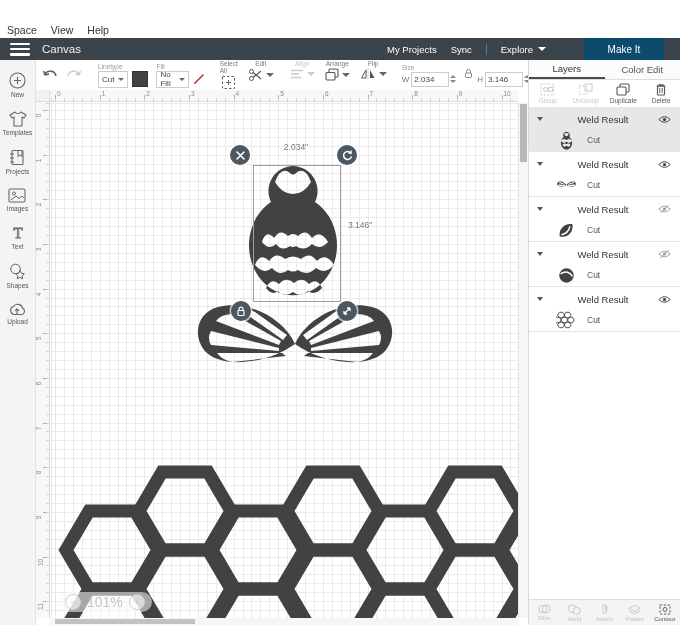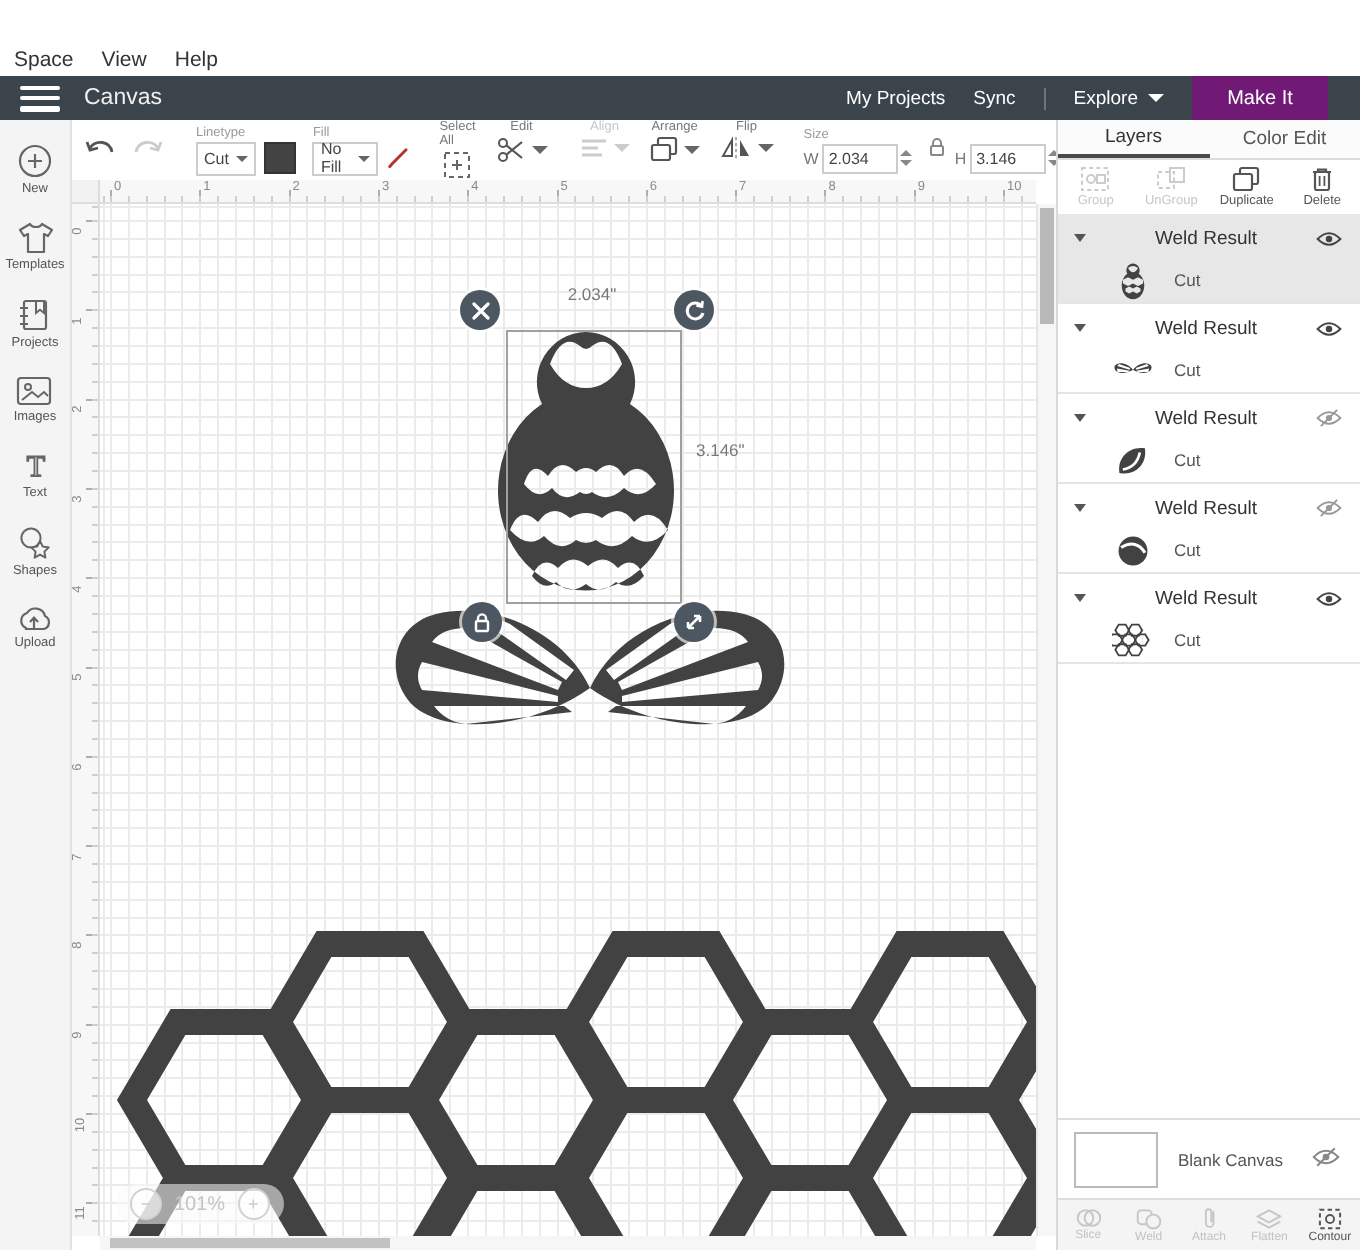--- a/index.html
+++ b/index.html
@@ -18,21 +18,21 @@
   .appheader{position:absolute;left:0;top:38px;width:680px;height:22px;background:#3b444b;display:flex;align-items:center;color:#fff;}
   .hamburger{width:20px;height:13px;margin-left:10px;display:flex;flex-direction:column;justify-content:space-between;cursor:pointer;}
   .hamburger div{height:2.5px;background:#fff;border-radius:1px;}
   .hdr-page{font-size:11.5px;margin-left:12px;color:#f0f0f0;}
   .hdr-project{position:absolute;left:0;right:0;text-align:center;font-size:11px;color:#fff;pointer-events:none;}
   .hdr-right{position:absolute;right:16px;top:0;height:22px;display:flex;align-items:center;}
   .hdr-link{font-size:9.5px;color:#fff;margin-right:14px;}
   .hdr-sep{width:1px;height:11px;background:#6b747b;margin-right:14px;}
   .explore{display:flex;align-items:center;margin-right:14px;}
   .chev{width:0;height:0;border-left:4px solid transparent;border-right:4px solid transparent;border-top:4px solid #fff;margin-left:5px;}
-  .makeit{width:68px;height:22px;background:#701a75;color:#fff;font-size:10px;display:flex;align-items:center;justify-content:center;}
+  .makeit{width:80px;height:22px;background:#0c4a6e;color:#fff;font-size:10px;display:flex;align-items:center;justify-content:center;margin-left:24px;}
   
   .sidebar{position:absolute;left:0;top:60px;width:36px;height:565px;background:#f4f4f4;border-right:1px solid #e2e2e2;display:flex;flex-direction:column;align-items:center;padding-top:12px;box-sizing:border-box;}
   .sb-item{display:flex;flex-direction:column;align-items:center;margin-bottom:13px;cursor:pointer;}
   .sb-item svg{display:block}
   .sb-label{font-size:6.5px;color:#555;margin-top:2px;}
   
   .toolbar{position:absolute;left:36px;top:60px;width:492px;height:30px;background:#fff;border-bottom:1px solid #ddd;display:flex;align-items:stretch;}
   .tb-sec{display:flex;flex-direction:column;align-items:center;justify-content:center;padding:0 4px;}
   .tb-label{font-size:6.5px;color:#999;line-height:7px;margin-bottom:1px;align-self:flex-start;}
   .tb-row{display:flex;align-items:center;}
@@ -68,21 +68,21 @@
       repeating-linear-gradient(to right,#d6d6d6 0 1px,transparent 1px 44.65px),
       repeating-linear-gradient(to bottom,#d6d6d6 0 1px,transparent 1px 44.65px);
     background-position:5px 8px,5px 8px,5px 8px,5px 8px;}
   .grid svg.art{position:absolute;left:0;top:0;}
   .sel-box{position:absolute;left:203px;top:63px;width:86px;height:135px;border:1px solid #a0a0a0;background:transparent;}
   .sel-dim-w{position:absolute;left:203px;top:40px;width:86px;text-align:center;font-size:8.5px;color:#777;}
   .sel-dim-h{position:absolute;left:298px;top:118px;font-size:8.5px;color:#777;}
   .handle{position:absolute;width:20px;height:20px;border-radius:50%;background:#4d5761;display:flex;align-items:center;justify-content:center;box-shadow:0 0 0 1.5px rgba(255,255,255,.65);cursor:pointer;}
   .zoombar{position:absolute;left:8px;top:490px;height:20px;display:flex;align-items:center;background:rgba(250,250,250,.55);border-radius:10px;padding:0 4px;}
   .zoombtn{width:14px;height:14px;border:1px solid #d2d2d2;border-radius:50%;color:#c9c9c9;font-size:9px;display:flex;align-items:center;justify-content:center;margin:0 3px;background:rgba(255,255,255,.6);}
-  .zoomlvl{font-size:10px;color:#c4c4c4;margin:0 3px;}
+  .zoomlvl{font-size:14px;color:#c4c4c4;margin:0 3px;}
   .vscroll{position:absolute;left:482px;top:12px;width:10px;height:516px;background:#f6f6f6;border-left:1px solid #e6e6e6;box-sizing:border-box;}
   .vscroll .thumb{position:absolute;left:1px;top:2px;width:7px;height:58px;background:#b9b9b9;}
   .hscroll{position:absolute;left:14px;top:528px;width:468px;height:7px;background:#f6f6f6;}
   .hscroll .thumb{position:absolute;left:5px;top:1px;width:140px;height:5px;background:#c2c2c2;}
   
   .rpanel{position:absolute;left:528px;top:60px;width:152px;height:565px;background:#fff;border-left:1px solid #d9d9d9;box-sizing:border-box;}
   .rtabs{display:flex;height:19px;border-bottom:1px solid #ddd;background:#fbfbfb;}
   .rtab{flex:1;display:flex;align-items:center;justify-content:center;font-size:9.5px;color:#555;}
   .rtab.active{border-bottom:2px solid #4a4a4a;color:#333;}
   .ractions{display:flex;height:27px;border-bottom:1px solid #e3e3e3;align-items:center;}
@@ -573,31 +573,20 @@
                 <polygon points="1.7999999999999998,17 3.9,13.6 8.1,13.6 10.2,17 8.1,20.4 3.9,20.4"></polygon>
                 <polygon points="9.8,17 11.9,13.6 16.1,13.6 18.2,17 16.1,20.4 11.9,20.4"></polygon>
                 <polygon points="-2.2,11 -0.10000000000000009,7.6 4.1,7.6 6.2,11 4.1,14.4 -0.10000000000000009,14.4"></polygon>
               </svg>
           </span>
           <span class="lg-cut">Cut</span>
         </div>
       </div>
     </div>
 
-    <div class="blankrow">
-      <div class="blank-swatch"></div>
-      <span class="blank-label">Blank Canvas</span>
-      <span class="blank-eye">
-        <svg width="14" height="11" viewBox="0 0 16 12">
-            <path d="M1 6 Q8 -1 15 6 Q8 13 1 6 Z" fill="none" stroke="#888" stroke-width="1.1"></path>
-            <circle cx="8" cy="6" r="1.9" fill="#888"></circle>
-            <line x1="3" y1="11" x2="13" y2="1" stroke="#888" stroke-width="1.2"></line>
-          </svg>
-      </span>
-    </div>
 
     <div class="rbottom">
       <div class="rb-item">
         <svg width="13" height="10" viewBox="0 0 15 11">
             <circle cx="5.5" cy="5.5" r="4.5" fill="none" stroke="#c6c6c6" stroke-width="1.1"></circle>
             <circle cx="9.5" cy="5.5" r="4.5" fill="none" stroke="#c6c6c6" stroke-width="1.1"></circle>
           </svg>
         <span class="lab">Slice</span>
       </div>
       <div class="rb-item">

